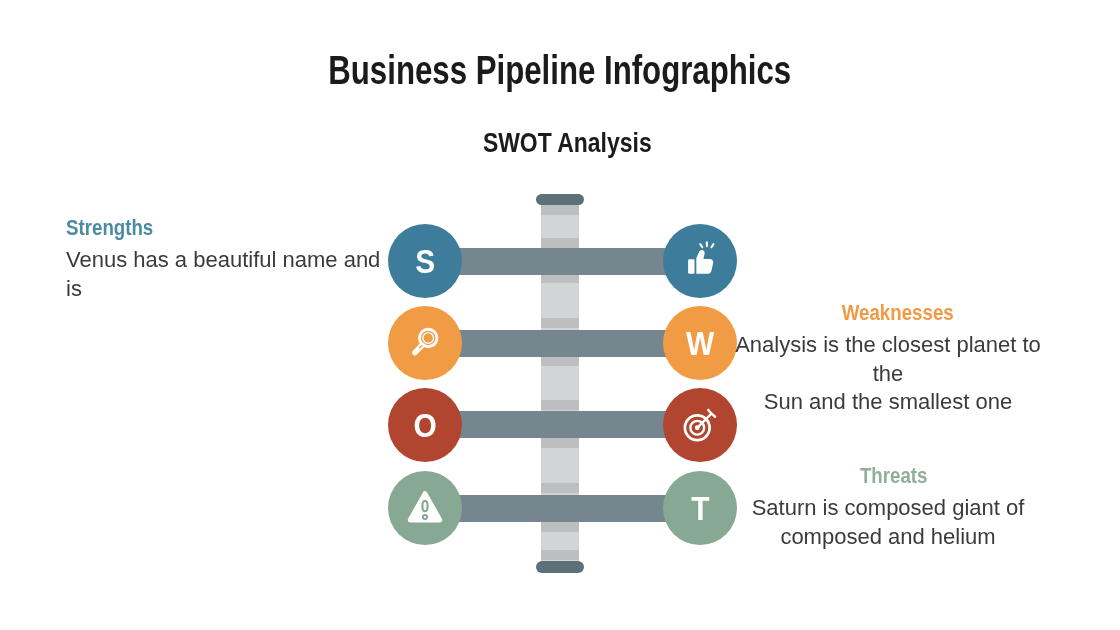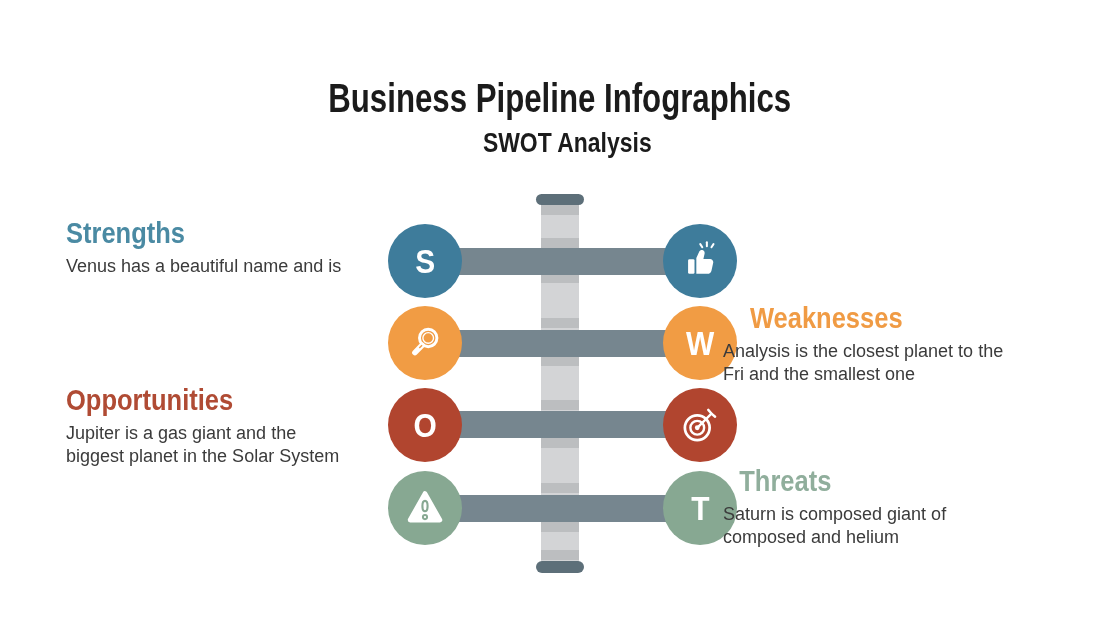--- a/index.html
+++ b/index.html
@@ -7,21 +7,20 @@
     position:relative;
     width:1120px;height:630px;
     background:#ffffff;
     overflow:hidden;
     font-family:"Liberation Sans", sans-serif;
   }
   
   .slide-title{
     position:absolute;top:48px;left:0;width:100%;
     text-align:center;
-    margin-top:28px;
   }
   .slide-title .cond{
     display:inline-block;
     font-size:40px;font-weight:bold;color:#1b1b1b;
     line-height:1.1;
     transform:scaleX(0.78);transform-origin:center;
     white-space:nowrap;letter-spacing:0;
   }
   .slide-subtitle{
     position:absolute;top:128px;left:0;width:100%;
@@ -64,31 +63,31 @@
   .node.right{left:663px;}
   .node .letter{
     display:inline-block;
     color:#ffffff;font-size:34px;font-weight:bold;line-height:1;
     transform:scaleX(0.88);transform-origin:center;
   }
   .node svg{display:block;}
   
   .text-block{position:absolute;width:330px;}
   .text-block.align-left{left:66px;text-align:left;}
-  .text-block.align-right{left:723px;text-align:left;}
+  .text-block.align-right{left:723px;text-align:center;}
   .text-block h2{
-    margin:0 0 6px 0;font-size:30px;font-weight:bold;line-height:1.1;
+    margin:0 0 6px 0;font-size:22px;font-weight:bold;line-height:1.1;
   }
   .text-block h2 .cond{
     display:inline-block;transform:scaleX(0.85);white-space:nowrap;
   }
   .text-block.align-left h2 .cond{transform-origin:left center;}
   .text-block.align-right h2 .cond{transform-origin:right center;}
   .text-block .body{
-    font-size:18px;line-height:1.3;color:#3b3b3b;
+    font-size:22px;line-height:1.3;color:#3b3b3b;
   }
 </style>
 </head>
 <body>
 
 <div class="slide">
 
   <div class="slide-title">
     <span class="cond">Business Pipeline Infographics</span>
   </div>
@@ -175,33 +174,24 @@
       <div>Venus has a beautiful name and is</div>
     </div>
   </div>
 
   <div class="text-block align-right" style="top:301px">
     <h2>
       <span class="cond" style="color: rgb(240, 155, 68);">Weaknesses</span>
     </h2>
     <div class="body">
       <div>Analysis is the closest planet to the</div>
-      <div>Fri and the smallest one</div>
+      <div>Sun and the smallest one</div>
     </div>
   </div>
 
-  <div class="text-block align-left" style="top:383px">
-    <h2>
-      <span class="cond" style="color: rgb(176, 75, 52);">Opportunities</span>
-    </h2>
-    <div class="body">
-      <div>Jupiter is a gas giant and the</div>
-      <div>biggest planet in the Solar System</div>
-    </div>
-  </div>
 
   <div class="text-block align-right" style="top:464px">
     <h2>
       <span class="cond" style="color: rgb(144, 174, 156);">Threats</span>
     </h2>
     <div class="body">
       <div>Saturn is composed giant of</div>
       <div>composed and helium</div>
     </div>
   </div>

